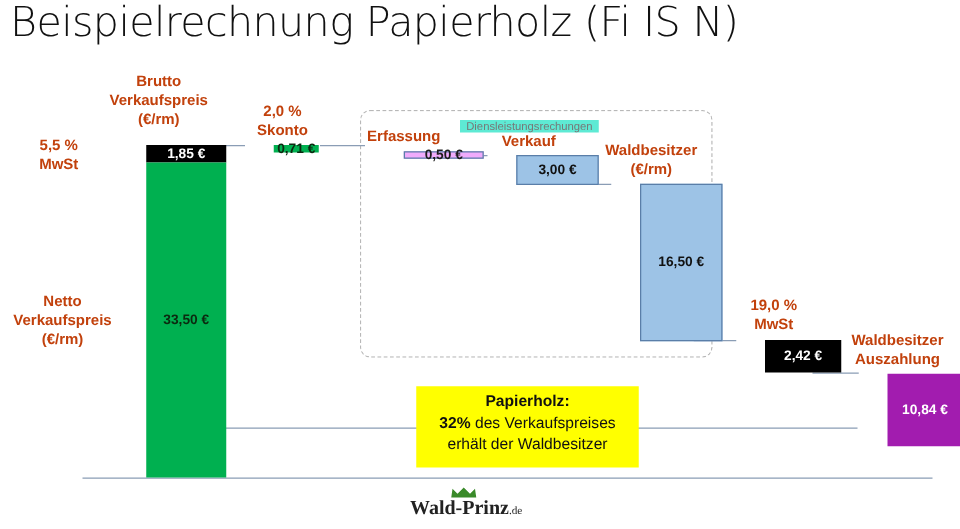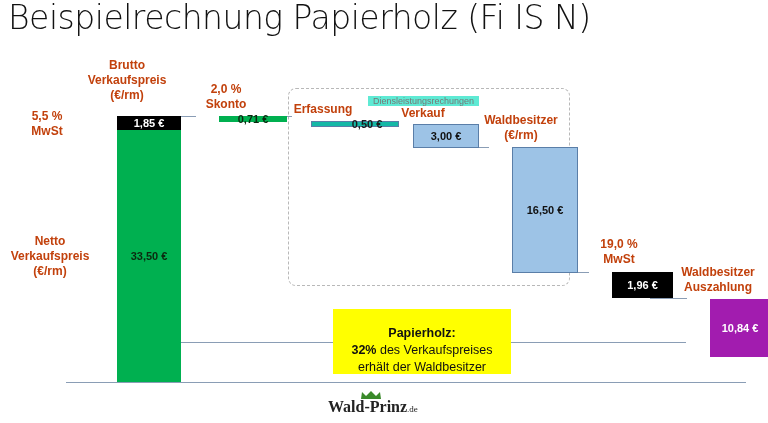--- a/index.html
+++ b/index.html
@@ -56,28 +56,28 @@
     <div>19,0 %</div>
     <div>MwSt</div>
   </div>
 <div class="abs lbl" style="left:672px;top:265px;width:92px;">
     <div>Waldbesitzer</div>
     <div>Auszahlung</div>
   </div>
 
 <div class="abs bar" style="left:94px;top:116px;width:64px;height:14px;background:#000;color:#fff;">1,85 €</div>
 <div class="abs bar" style="left:94px;top:130px;width:64px;height:252px;background:#00b050;color:#0b2a10;">33,50 €</div>
-<div class="abs bar" style="left:196px;top:116px;width:68px;height:6px;background:#00b050;color:#0b2a10;line-height:6px;">0,71 €</div>
-<div class="abs bar" style="left:288px;top:121px;width:62px;height:4px;background:#14b8a6;border:1px solid #5a7ea8;color:#1b1b1b;line-height:4px;padding-left:24px;">0,50 €</div>
+<div class="abs bar" style="left:196px;top:116px;width:36px;height:6px;background:#00b050;color:#0b2a10;line-height:6px;">0,71 €</div>
+<div class="abs bar" style="left:300px;top:121px;width:62px;height:4px;background:#f0abfc;border:1px solid #5a7ea8;color:#1b1b1b;line-height:4px;">0,50 €</div>
 <div class="abs bar" style="left:390px;top:124px;width:64px;height:22px;background:#9dc3e6;border:1px solid #5a7ea8;color:#111;">3,00 €</div>
 <div class="abs bar" style="left:489px;top:147px;width:64px;height:124px;background:#9dc3e6;border:1px solid #5a7ea8;color:#111;">16,50 €</div>
-<div class="abs bar" style="left:589px;top:272px;width:61px;height:26px;background:#000;color:#fff;">1,96 €</div>
+<div class="abs bar" style="left:589px;top:272px;width:61px;height:26px;background:#000;color:#fff;">2,42 €</div>
 <div class="abs bar" style="left:687px;top:299px;width:60px;height:58px;background:#a21caf;color:#fff;">10,84 €</div>
 
-<div class="abs yellow" style="left:333px;top:309px;width:178px;height:65px;padding-top:16px;box-sizing:border-box;">
+<div class="abs yellow" style="left:333px;top:309px;width:178px;height:65px;padding-top:4px;box-sizing:border-box;">
   <div style="font-weight:bold;">Papierholz:</div>
   <div><b>32%</b><span> des Verkaufspreises</span></div>
   <div>erhält der Waldbesitzer</div>
 </div>
 
 <div class="abs" style="left:360px;top:386px;width:22px;height:10px;">
   <svg width="22" height="10" viewBox="0 0 22 10">
       <path d="M1 9 L2 2 L6 6 L11 1 L16 6 L20 2 L21 9 Z" fill="#3a8a2a"></path>
     </svg>
 </div>

